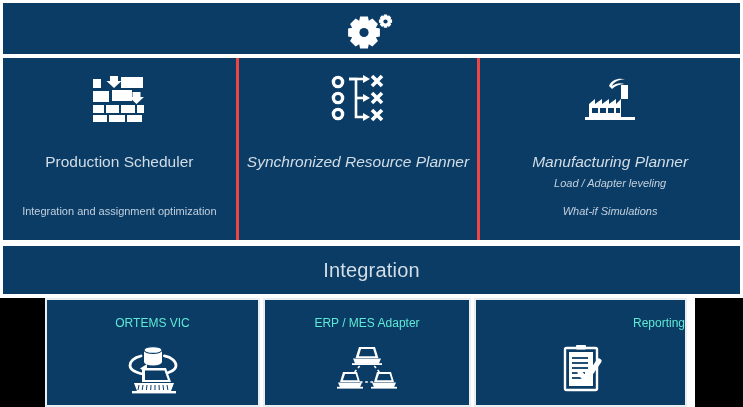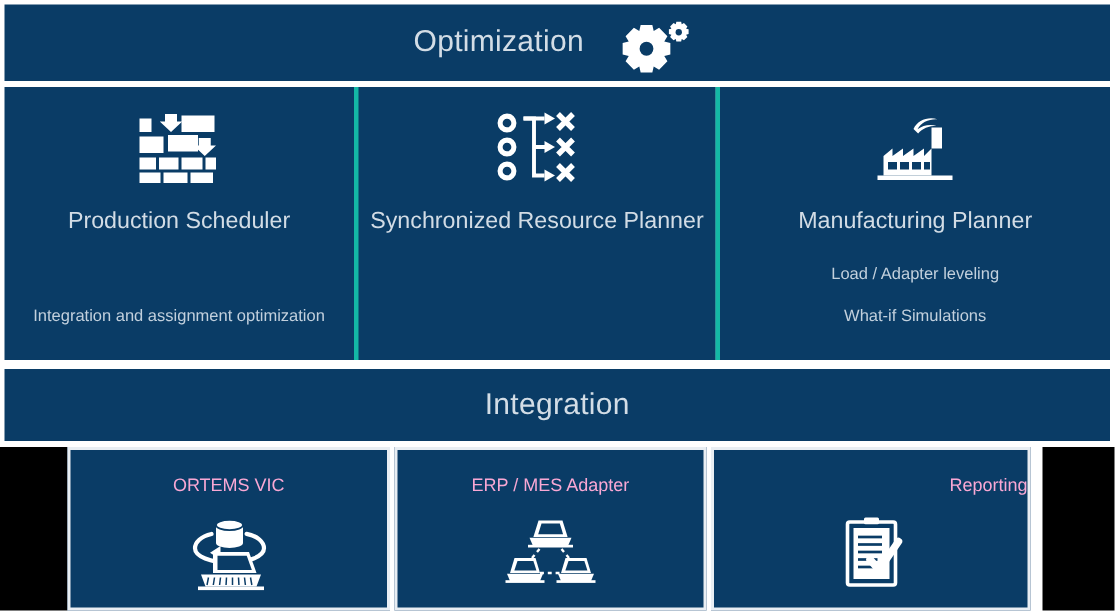--- a/index.html
+++ b/index.html
@@ -61,25 +61,26 @@
     height: 182px;
     display: flex;
   }
   .pillar {
     position: relative;
     box-sizing: border-box;
     display: flex;
     flex-direction: column;
     align-items: center;
     background: #0a3c66;
+    gap: 14px;
   }
   .pillar.p1 { width: 241px; }
   .pillar.p2 { width: 250px; }
   .pillar.p3 { width: 272px; }
-  .pillar + .pillar { border-left: 3px solid #14b8a6; }
+  .pillar + .pillar { border-left: 3px solid #ef4444; font-style: italic; }
 
   .pillar-icon {
     height: 62px;
     margin-top: 9px;
     display: flex;
     align-items: center;
     justify-content: center;
     line-height: 0;
   }
   .pillar-title {
@@ -151,21 +152,21 @@
     border: 2px solid #e9eef3;
     display: flex;
     flex-direction: column;
     align-items: center;
   }
   .card.c1 { width: 215px; }
   .card.c2 { width: 208px; }
   .card.c3 { width: 213px; align-items: flex-end; }
   .card-title {
     font-size: 12px;
-    color: #f9a8d4;
+    color: #5eead4;
     margin-top: 16px;
     white-space: nowrap;
   }
   .card-icon {
     flex: 1;
     display: flex;
     align-items: center;
     justify-content: center;
     line-height: 0;
     width: 100%;
@@ -173,21 +174,20 @@
   }
 
   svg { display: block; }
 </style>
 </head>
 <body>
 
 <div class="diagram">
 
   <div class="navy band-optimization">
-    <span class="band-title">Optimization</span>
     <span class="gear-wrap">
       <svg width="56" height="40" viewBox="0 0 56 40" fill="#ffffff">
 
         <g transform="translate(41.5,11.5)">
           <path d="M -2.6 -9.6 L 2.6 -9.6 L 3.2 -6.9 L 5.6 -8.3 L 9.3 -4.6 L 7.9 -2.2 L 10.6 -1.6 L 10.6 3.6 L 7.9 4.2 L 9.3 6.6 L 5.6 10.3 L 3.2 8.9 L 2.6 11.6 L -2.6 11.6 L -3.2 8.9 L -5.6 10.3 L -9.3 6.6 L -7.9 4.2 L -10.6 3.6 L -10.6 -1.6 L -7.9 -2.2 L -9.3 -4.6 L -5.6 -8.3 L -3.2 -6.9 Z" transform="scale(0.62)"></path>
           <circle cx="0" cy="1" r="2.1" fill="#0a3c66"></circle>
         </g>
 
         <g transform="translate(20,22)">
           <path d="M -2.6 -9.6 L 2.6 -9.6 L 3.2 -6.9 L 5.6 -8.3 L 9.3 -4.6 L 7.9 -2.2 L 10.6 -1.6 L 10.6 3.6 L 7.9 4.2 L 9.3 6.6 L 5.6 10.3 L 3.2 8.9 L 2.6 11.6 L -2.6 11.6 L -3.2 8.9 L -5.6 10.3 L -9.3 6.6 L -7.9 4.2 L -10.6 3.6 L -10.6 -1.6 L -7.9 -2.2 L -9.3 -4.6 L -5.6 -8.3 L -3.2 -6.9 Z" transform="scale(1.5)"></path>

